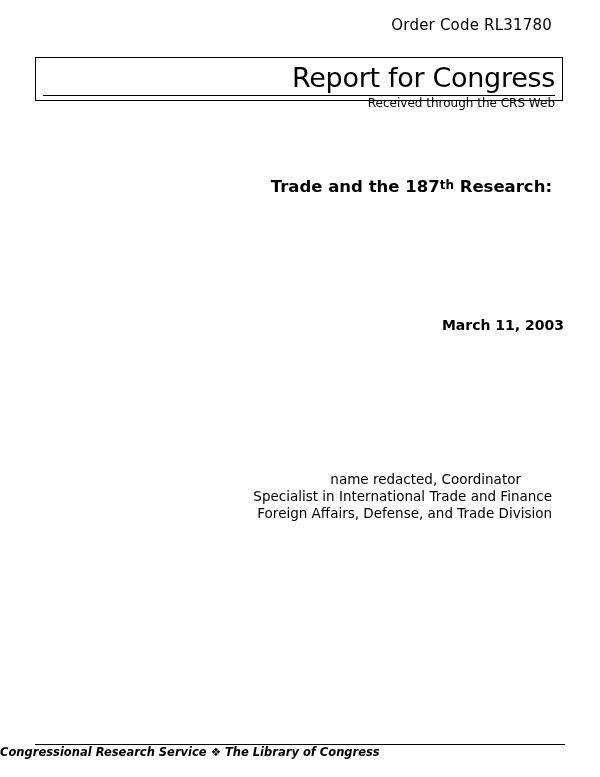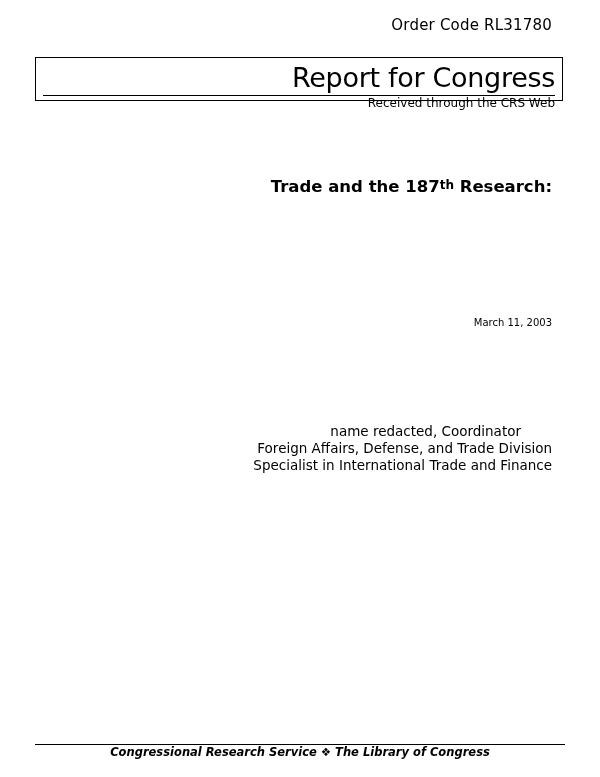--- a/index.html
+++ b/index.html
@@ -4,43 +4,43 @@
 <style>
   html, body { margin:0; padding:0; background:#fff; }
   body { width:600px; height:777px; position:relative; overflow:hidden; font-family:"DejaVu Sans", sans-serif; color:#000; }
   .order-code { position:absolute; right:48px; top:16px; font-size:15px; letter-spacing:0.2px; }
   .header-box { position:absolute; left:35px; top:57px; width:528px; height:44px; border:1px solid #000; box-sizing:border-box; }
   .header-title { position:absolute; right:7px; top:4px; font-size:27px; font-weight:normal; letter-spacing:-0.3px; line-height:32px; }
   .header-rule { position:absolute; left:7px; right:7px; top:37px; border-top:1px solid #000; }
   .header-sub { position:absolute; right:7px; top:38px; font-size:12px; line-height:15px; }
   .title { position:absolute; right:48px; top:176px; text-align:right; font-weight:bold; font-size:16.5px; line-height:21px; }
   .title sup { font-size:12px; vertical-align:top; position:relative; top:-1px; }
-  .date { position:absolute; right:48px; top:317px; font-weight:normal; font-size:10px; }
+  .date { position:absolute; right:36px; top:317px; font-weight:bold; font-size:14px; }
   .author-block { position:absolute; right:48px; top:423px; text-align:right; font-size:13.5px; line-height:17px; }
-  .author-name { display:block; margin-right:31px; }
+  .author-name { display:block; margin-right:31px;margin-top:48px; }
   .footer-rule { position:absolute; left:35px; right:35px; top:744px; border-top:1px solid #000; }
-  .footer { position:absolute; left:0; right:0; top:745px; text-align:center; font-size:11.5px; font-weight:bold; font-style:italic; }
+  .footer { position:absolute; left:0; right:0; top:745px; font-size:11.5px; font-weight:bold; font-style:italic; }
 </style>
 </head>
 <body>
 
 <div class="order-code">Order Code RL31780</div>
 
 <div class="header-box">
   <div class="header-title">Report for Congress</div>
   <div class="header-rule"></div>
   <div class="header-sub">Received through the CRS Web</div>
 </div>
 
 <div class="title">
   <div><span>Trade and the 187</span><sup>th</sup><span> Research:</span></div>
 </div>
 
 <div class="date">March 11, 2003</div>
 
 <div class="author-block">
   <span class="author-name">name redacted, Coordinator</span>
+  <span style="display:block">Specialist in International Trade and Finance</span>
   <span style="display:block">Foreign Affairs, Defense, and Trade Division</span>
-  <span style="display:block">Specialist in International Trade and Finance</span>
 </div>
 
 <div class="footer-rule"></div>
 <div class="footer">Congressional Research Service ❖ The Library of Congress</div>
 
 </body></html>

